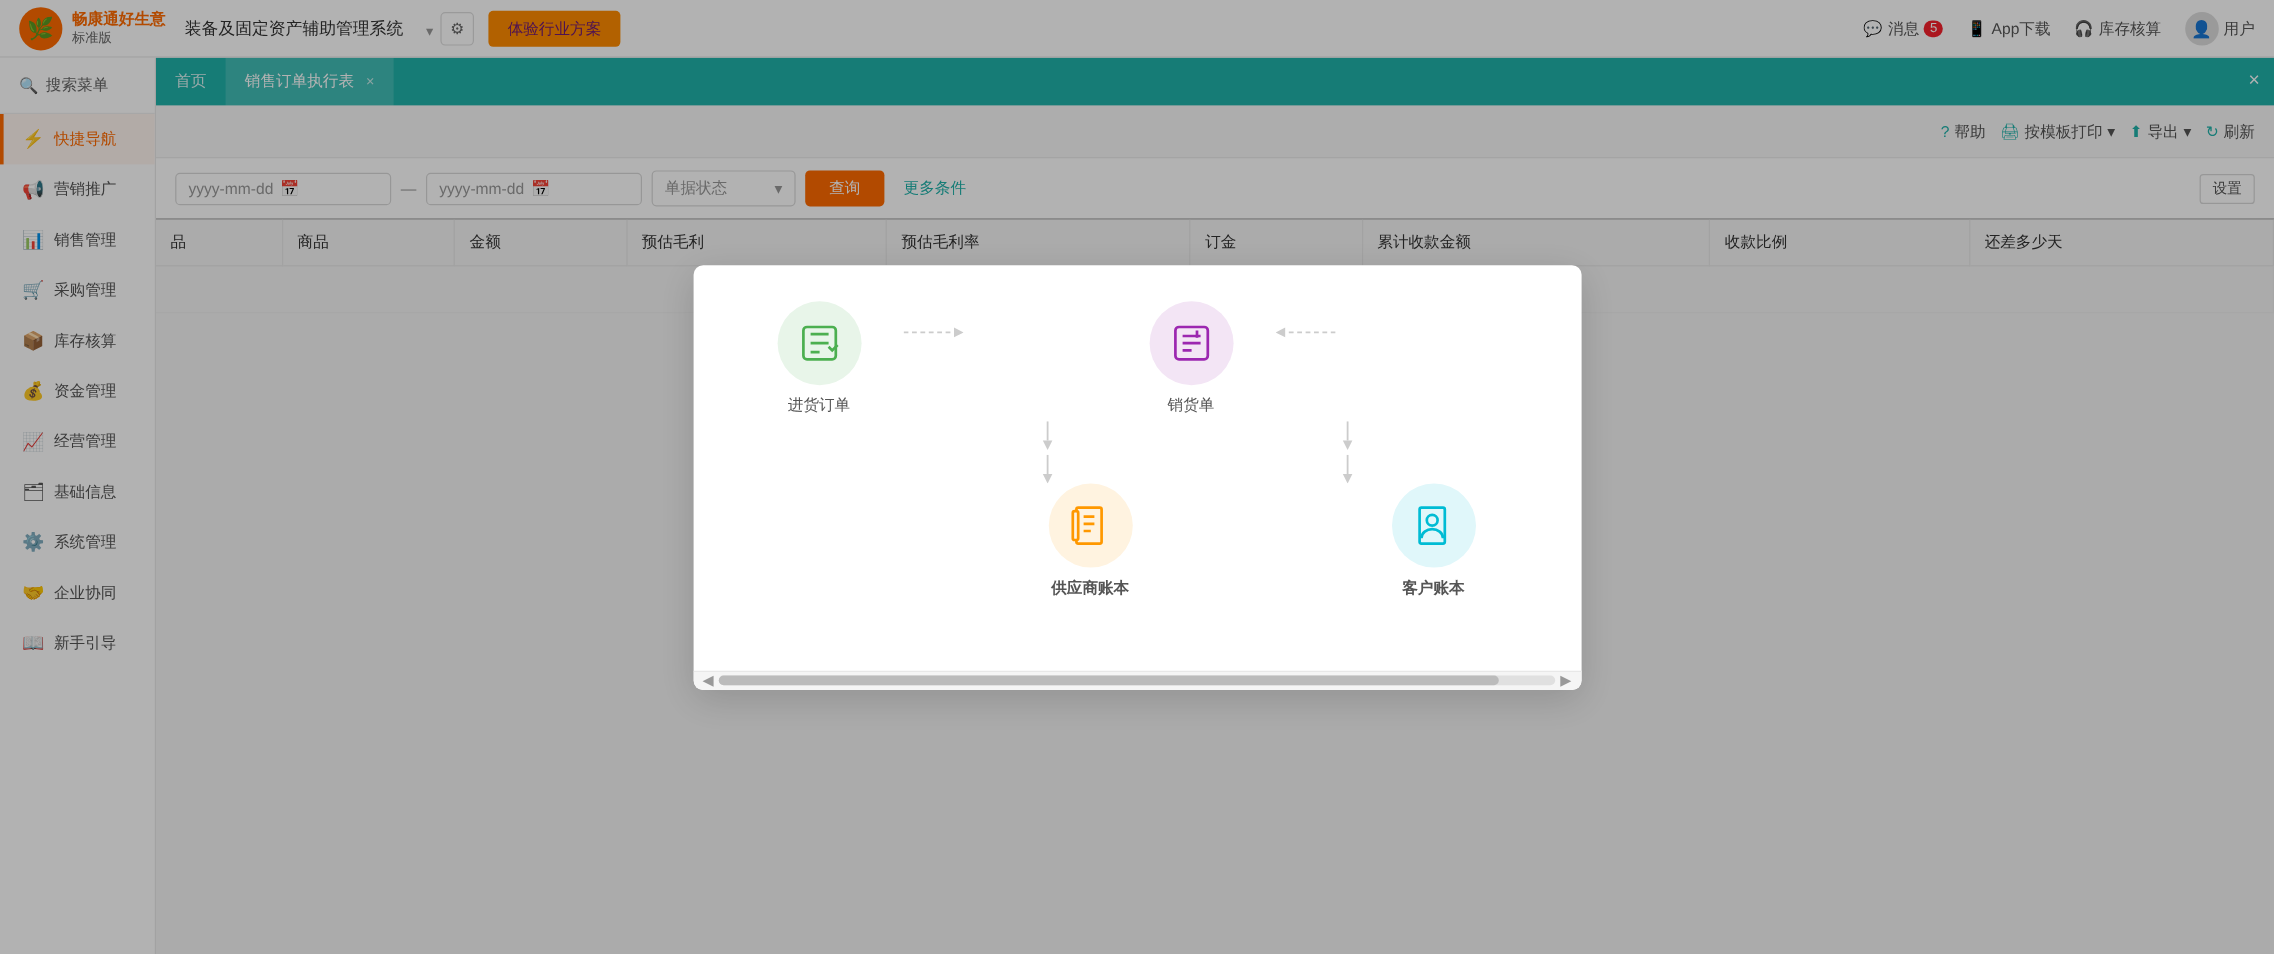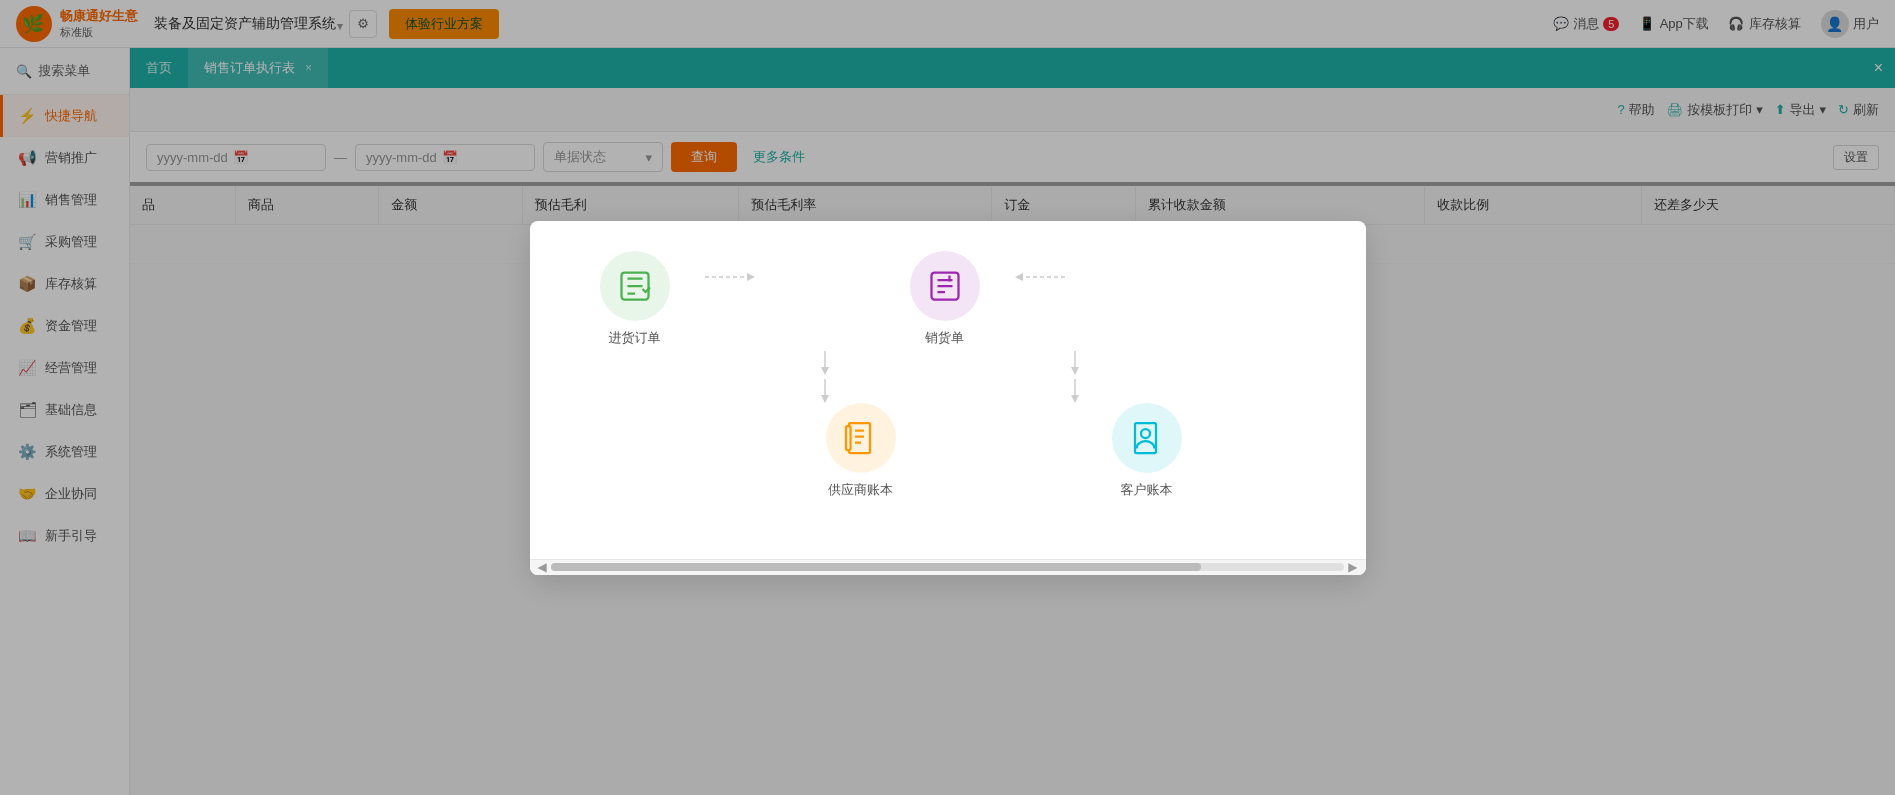--- a/index.html
+++ b/index.html
@@ -11,25 +11,25 @@
     .main-area { display: flex; flex: 1; overflow: hidden; }
     .sidebar { width: 130px; background: #fff; border-right: 1px solid #e8e8e8; flex-shrink: 0; display: flex; flex-direction: column; }
     .content-area { flex: 1; display: flex; flex-direction: column; overflow: hidden; }
 
     
     .logo-area { display: flex; align-items: center; gap: 8px; width: 130px; flex-shrink: 0; }
     .logo-icon { width: 36px; height: 36px; background: #ff6b00; border-radius: 50%; display: flex; align-items: center; justify-content: center; color: white; font-size: 18px; }
     .logo-text { font-size: 12px; color: #333; line-height: 1.3; }
     .logo-text .main { font-weight: bold; color: #ff6b00; font-size: 13px; }
     .logo-text .sub { color: #666; font-size: 11px; }
-    .system-title { display: flex; align-items: flex-end; gap: 1px; margin-left: 8px; }
+    .system-title { display: flex; align-items: flex-end; gap: 19px; margin-left: 8px; }
     .system-name { font-size: 14px; color: #333; font-weight: 500; }
     .dropdown-arrow { color: #999; font-size: 12px; cursor: pointer; }
     .settings-icon { width: 28px; height: 28px; border: 1px solid #ddd; border-radius: 4px; display: flex; align-items: center; justify-content: center; cursor: pointer; color: #666; margin-left: 6px; }
-    .trial-btn { background: #ff8c00; color: #14532d; border: none; padding: 6px 16px; border-radius: 4px; cursor: pointer; font-size: 13px; margin-left: 12px; }
+    .trial-btn { background: #ff8c00; color: #701a75; border: none; padding: 6px 16px; border-radius: 4px; cursor: pointer; font-size: 13px; margin-left: 12px; }
     .top-right { margin-left: auto; display: flex; align-items: center; gap: 20px; }
     .top-right-item { display: flex; align-items: center; gap: 4px; cursor: pointer; color: #555; font-size: 13px; }
     .badge { background: #f5222d; color: white; border-radius: 10px; padding: 1px 5px; font-size: 11px; }
     .user-avatar { width: 28px; height: 28px; background: #ddd; border-radius: 50%; display: flex; align-items: center; justify-content: center; color: #888; font-size: 14px; }
 
     
     .tab-bar { height: 40px; background: #20b2aa; display: flex; align-items: center; flex-shrink: 0; }
     .tab { padding: 0 16px; height: 100%; display: flex; align-items: center; cursor: pointer; color: rgba(255,255,255,0.85); font-size: 13px; gap: 6px; }
     .tab.active { background: rgba(255,255,255,0.15); color: white; font-weight: 500; }
     .tab:first-child { background: transparent; }
@@ -43,38 +43,38 @@
     .nav-item { display: flex; align-items: center; gap: 8px; padding: 12px 16px; cursor: pointer; color: #555; font-size: 13px; border-left: 3px solid transparent; }
     .nav-item.active { color: #ff6b00; background: #fff5f0; border-left-color: #ff6b00; font-weight: 500; }
     .nav-icon { width: 18px; height: 18px; display: flex; align-items: center; justify-content: center; font-size: 15px; }
 
     
     .content-toolbar { height: 44px; background: #f8f8f8; display: flex; align-items: center; padding: 0 16px; gap: 12px; border-bottom: 1px solid #e8e8e8; flex-shrink: 0; justify-content: flex-end; }
     .toolbar-btn { display: flex; align-items: center; gap: 4px; color: #555; cursor: pointer; font-size: 13px; }
     .toolbar-btn .icon { color: #20b2aa; }
 
     
-    .filter-bar { padding: 10px 16px; background: #fff; border-bottom: 4px solid #a3a3a3; display: flex; align-items: center; gap: 12px; flex-shrink: 0; }
+    .filter-bar { padding: 10px 16px; background: #fff; border-bottom: 1px solid #a3a3a3; display: flex; align-items: center; gap: 12px; flex-shrink: 0; }
     .filter-input { border: 1px solid #d9d9d9; border-radius: 4px; padding: 5px 10px; font-size: 13px; color: #999; display: flex; align-items: center; gap: 6px; cursor: pointer; min-width: 180px; }
     .filter-select { border: 1px solid #d9d9d9; border-radius: 4px; padding: 5px 10px; font-size: 13px; color: #999; min-width: 120px; display: flex; align-items: center; justify-content: space-between; cursor: pointer; }
     .query-btn { background: #ff6b00; color: white; border: none; padding: 6px 20px; border-radius: 4px; cursor: pointer; font-size: 13px; }
     .more-conditions { color: #20b2aa; font-size: 13px; cursor: pointer; margin-left: 8px; }
     .filter-right-btns { margin-left: auto; display: flex; flex-direction: column; gap: 4px; }
     .settings-small-btn { background: #fff; border: 1px solid #d9d9d9; color: #555; padding: 3px 10px; border-radius: 3px; font-size: 12px; cursor: pointer; text-align: center; }
 
     
     .table-area { flex: 1; overflow: auto; }
     .data-table { width: 100%; border-collapse: collapse; }
     .data-table th { background: #f5f5f5; padding: 10px 12px; text-align: left; font-size: 13px; color: #333; border-bottom: 1px solid #e8e8e8; border-right: 1px solid #e8e8e8; white-space: nowrap; font-weight: 500; }
     .data-table td { padding: 10px 12px; border-bottom: 1px solid #f0f0f0; border-right: 1px solid #f0f0f0; font-size: 13px; color: #555; }
     .empty-state { text-align: center; color: #999; padding: 60px; font-size: 14px; }
 
     
     .modal-overlay { position: fixed; top: 0; left: 0; right: 0; bottom: 0; background: rgba(0,0,0,0.3); z-index: 100; display: flex; align-items: center; justify-content: center; }
-    .modal { background: white; border-radius: 8px; width: 836px; max-height: 560px; box-shadow: 0 8px 32px rgba(0,0,0,0.15); overflow: hidden; display: flex; flex-direction: column; }
+    .modal { background: white; border-radius: 8px; width: 740px; max-height: 560px; box-shadow: 0 8px 32px rgba(0,0,0,0.15); overflow: hidden; display: flex; flex-direction: column; }
     .modal-content { padding: 30px 40px; overflow-y: auto; flex: 1; }
     .flow-node { display: flex; flex-direction: column; align-items: center; gap: 8px; width: 130px; }
     .flow-circle { width: 70px; height: 70px; border-radius: 50%; display: flex; align-items: center; justify-content: center; font-size: 26px; cursor: pointer; }
     .flow-circle.green { background: #e8f5e9; }
     .flow-circle.pink { background: #fce4ec; }
     .flow-circle.purple { background: #f3e5f5; }
     .flow-circle.orange { background: #fff3e0; }
     .flow-circle.cyan { background: #e0f7fa; }
     .flow-circle.red { background: #ffebee; }
     .flow-label { font-size: 13px; color: #555; text-align: center; }
@@ -350,21 +350,21 @@
           </div>
           <div style="width:120px;"></div>
           <div style="width:130px; display:flex; justify-content:center; padding-top:4px;">
             <svg width="12" height="24" viewBox="0 0 12 24">
                 <line x1="6" y1="0" x2="6" y2="16" stroke="#ccc" stroke-width="1.5"></line>
                 <polygon points="2,16 6,24 10,16" fill="#ccc"></polygon>
               </svg>
           </div>
         </div>
 
-        <div style="display:flex; align-items:flex-end; gap:18px;">
+        <div style="display:flex; align-items:flex-end; gap:18px;font-weight:bold;">
           <div style="width:130px;"></div>
           <div style="width:60px;"></div>
           <div class="flow-node">
             <div class="flow-circle orange">
               <svg width="36" height="36" viewBox="0 0 24 24" fill="none" stroke="#ff9800" stroke-width="1.5">
                   <rect x="4" y="2" width="14" height="20" rx="1"></rect>
                   <path d="M8 7h6M8 11h6M8 15h4"></path>
                   <rect x="2" y="4" width="3" height="16" rx="1" fill="#fff3e0"></rect>
                 </svg>
             </div>

